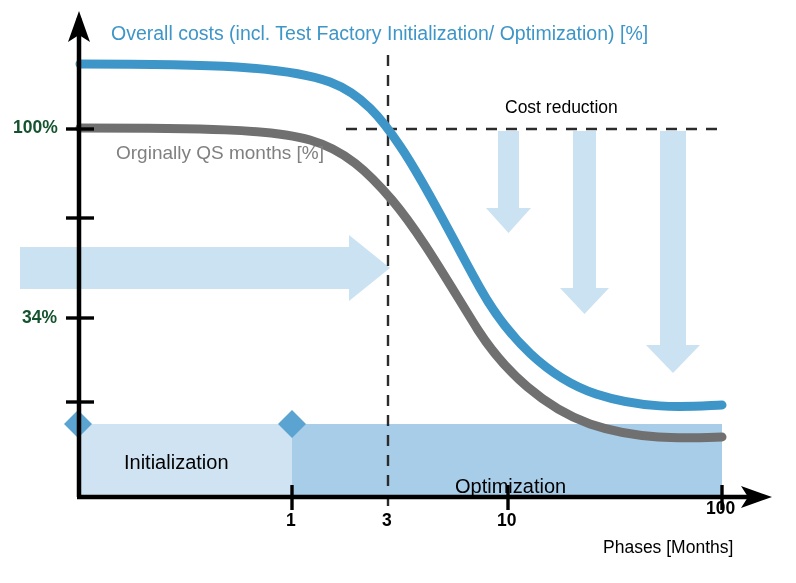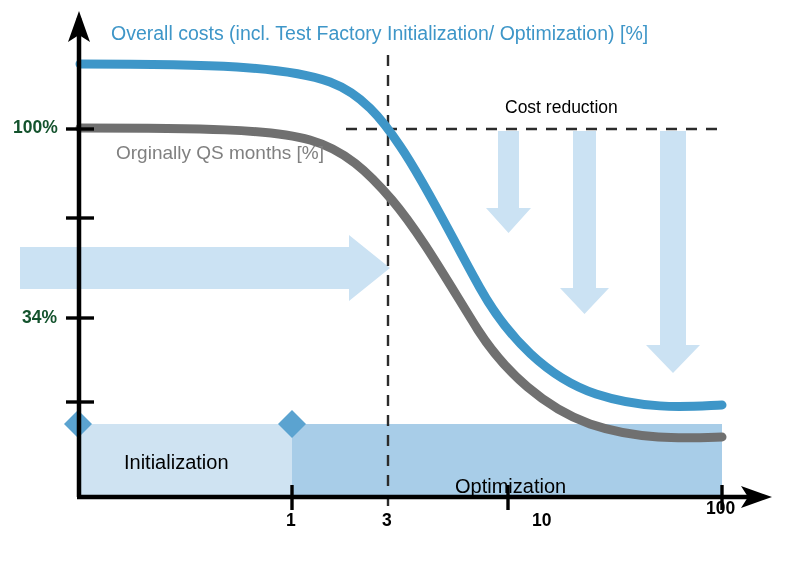--- a/index.html
+++ b/index.html
@@ -20,21 +20,21 @@
   .ylab{
     color:#14532d;font-size:17.5px;font-weight:bold;
   }
   .ylab-100{left:13px;top:119px;}
   .ylab-50{left:22px;top:309px;}
   .xlab{
     color:#000000;font-size:17.5px;font-weight:bold;
   }
   .xlab-1{left:286px;top:512px;}
   .xlab-3{left:382px;top:512px;}
-  .xlab-10{left:497px;top:512px;margin-left:35px;}
+  .xlab-10{left:497px;top:512px;}
   .xlab-100{left:706px;top:500px;}
   .axis-title{
     color:#000000;font-size:17.5px;left:603px;top:539px;font-weight:400;
   }
   .cost-red{
     color:#000000;font-size:17.5px;left:505px;top:99px;font-weight:400;
   }
   .band-label{
     color:#000000;font-size:20px;font-weight:400;
   }
@@ -107,20 +107,21 @@
   <div class="txt gray-label">Orginally QS months [%]</div>
 
   <div class="txt ylab ylab-100">100%</div>
   <div class="txt ylab ylab-50">34%</div>
 
   <div class="txt xlab xlab-1">1</div>
   <div class="txt xlab xlab-3">3</div>
   <div class="txt xlab xlab-10">10</div>
   <div class="txt xlab xlab-100">100</div>
 
+  <div class="txt axis-title">Phases [Months]</div>
 
   <div class="txt cost-red">Cost reduction</div>
 
 
   <div class="txt band-label band-init">Initialization</div>
   <div class="txt band-label band-opt">Optimization</div>
 
 </div>
 
 </body></html>

